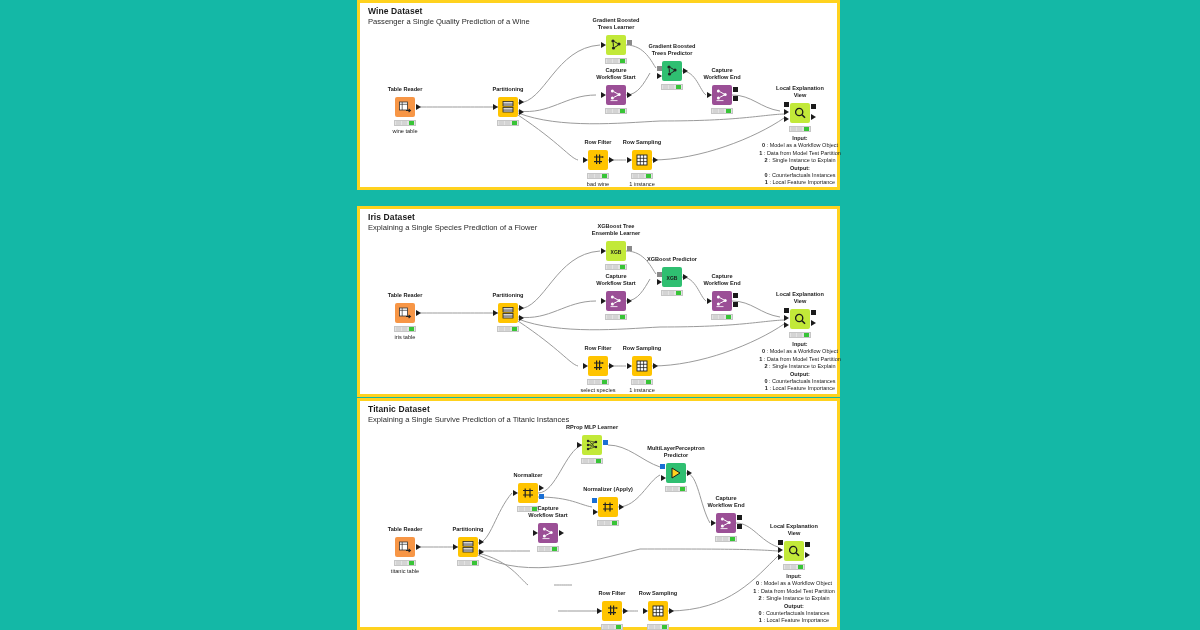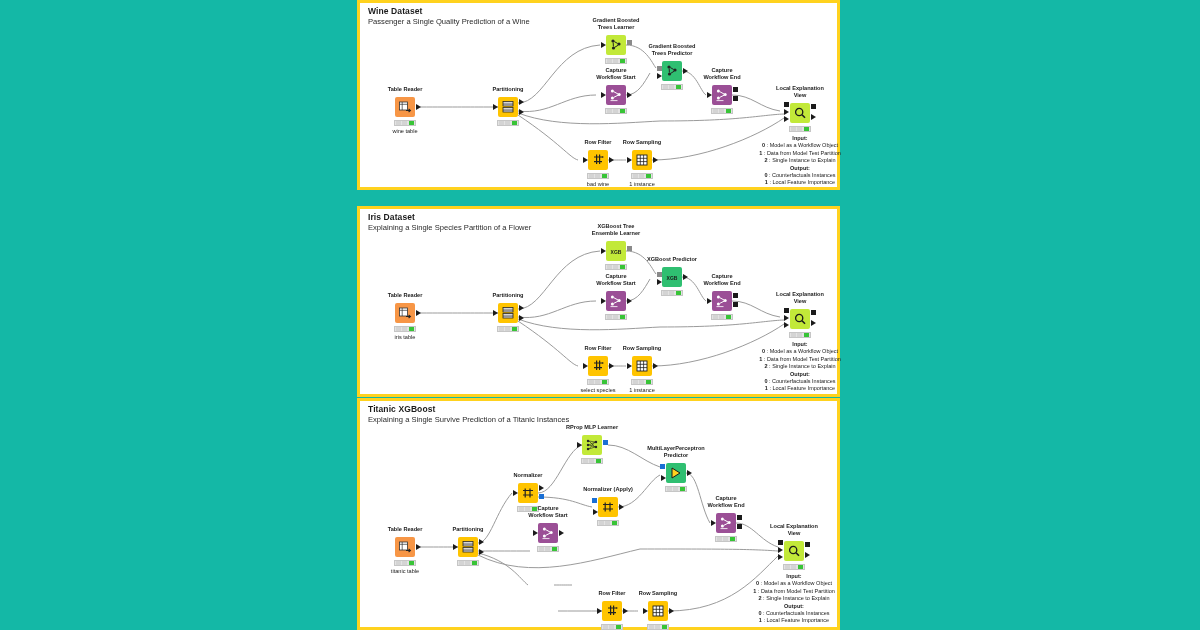--- a/index.html
+++ b/index.html
@@ -331,21 +331,21 @@
         <div><b>0</b> : Model as a Workflow Object</div>
         <div><b>1</b> : Data from Model Test Partition</div>
         <div><b>2</b> : Single Instance to Explain</div>
         <div class="hdr">Output:</div>
         <div><b>0</b> : Counterfactuals Instances</div>
         <div><b>1</b> : Local Feature Importance</div>
       </div>
     </div>
     <div class="panel" style="left: 357px; top: 190px; width: 483px; height: 191px; margin-top: 16px;">
       <div class="panel-title">Iris Dataset</div>
-      <div class="panel-sub">Explaining a Single Species Partition of a Flower</div>
+      <div class="panel-sub">Explaining a Single Species Prediction of a Flower</div>
       <svg class="wires" width="483" height="191">
         <path d="M 60 104 C 95 104, 110 104, 138 104" class="wire"></path>
         <path d="M 158 100 C 185 100, 195 45, 240 42" class="wire"></path>
         <path d="M 158 108 C 190 112, 205 92, 236 92" class="wire"></path>
         <path d="M 158 110 C 200 126, 260 120, 300 118" class="wire"></path>
         <path d="M 158 112 C 200 140, 210 155, 218 157" class="wire"></path>
         <path d="M 266 42 C 285 42, 292 60, 296 65" class="wire"></path>
         <path d="M 266 92 C 278 92, 284 80, 290 70" class="wire"></path>
         <path d="M 322 68 C 336 68, 340 88, 346 92" class="wire"></path>
         <path d="M 372 92 C 392 92, 400 105, 420 108" class="wire"></path>
@@ -527,21 +527,21 @@
         <div class="hdr">Input:</div>
         <div><b>0</b> : Model as a Workflow Object</div>
         <div><b>1</b> : Data from Model Test Partition</div>
         <div><b>2</b> : Single Instance to Explain</div>
         <div class="hdr">Output:</div>
         <div><b>0</b> : Counterfactuals Instances</div>
         <div><b>1</b> : Local Feature Importance</div>
       </div>
     </div>
     <div class="panel" style="left: 357px; top: 398px; width: 483px; height: 232px;">
-      <div class="panel-title">Titanic XGBoost</div>
+      <div class="panel-title">Titanic Dataset</div>
       <div class="panel-sub">Explaining a Single Survive Prediction of a Titanic Instances</div>
       <svg class="wires" width="483" height="232">
         <path d="M 60 146 C 80 146, 90 146, 98 146" class="wire"></path>
         <path d="M 118 142 C 130 142, 136 110, 152 92" class="wire"></path>
         <path d="M 118 150 C 140 150, 150 150, 170 150" class="wire"></path>
         <path d="M 118 152 C 150 160, 160 178, 168 184" class="wire"></path>
         <path d="M 118 154 C 170 180, 230 160, 280 148" class="wire"></path>
         <path d="M 178 92 C 196 92, 205 50, 222 44" class="wire"></path>
         <path d="M 248 44 C 268 44, 282 60, 300 66" class="wire"></path>
         <path d="M 178 96 C 210 96, 220 104, 232 106" class="wire"></path>

